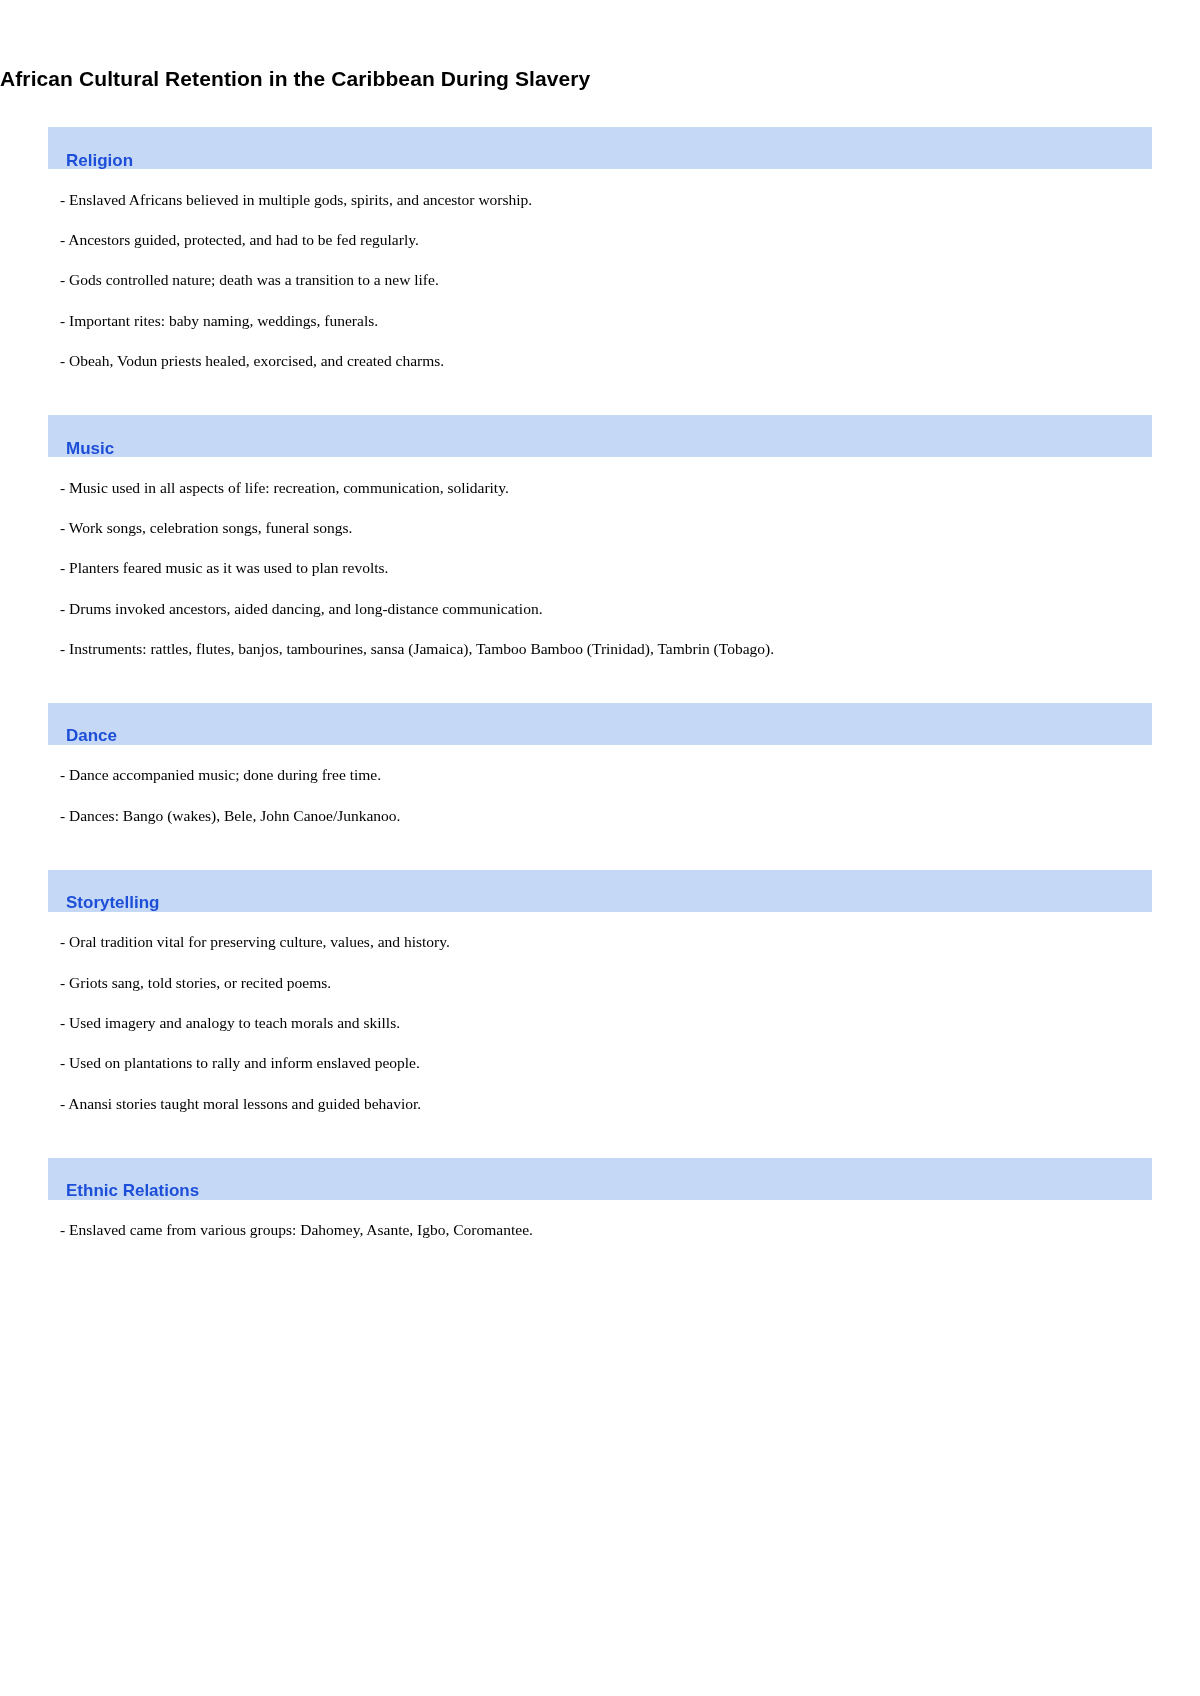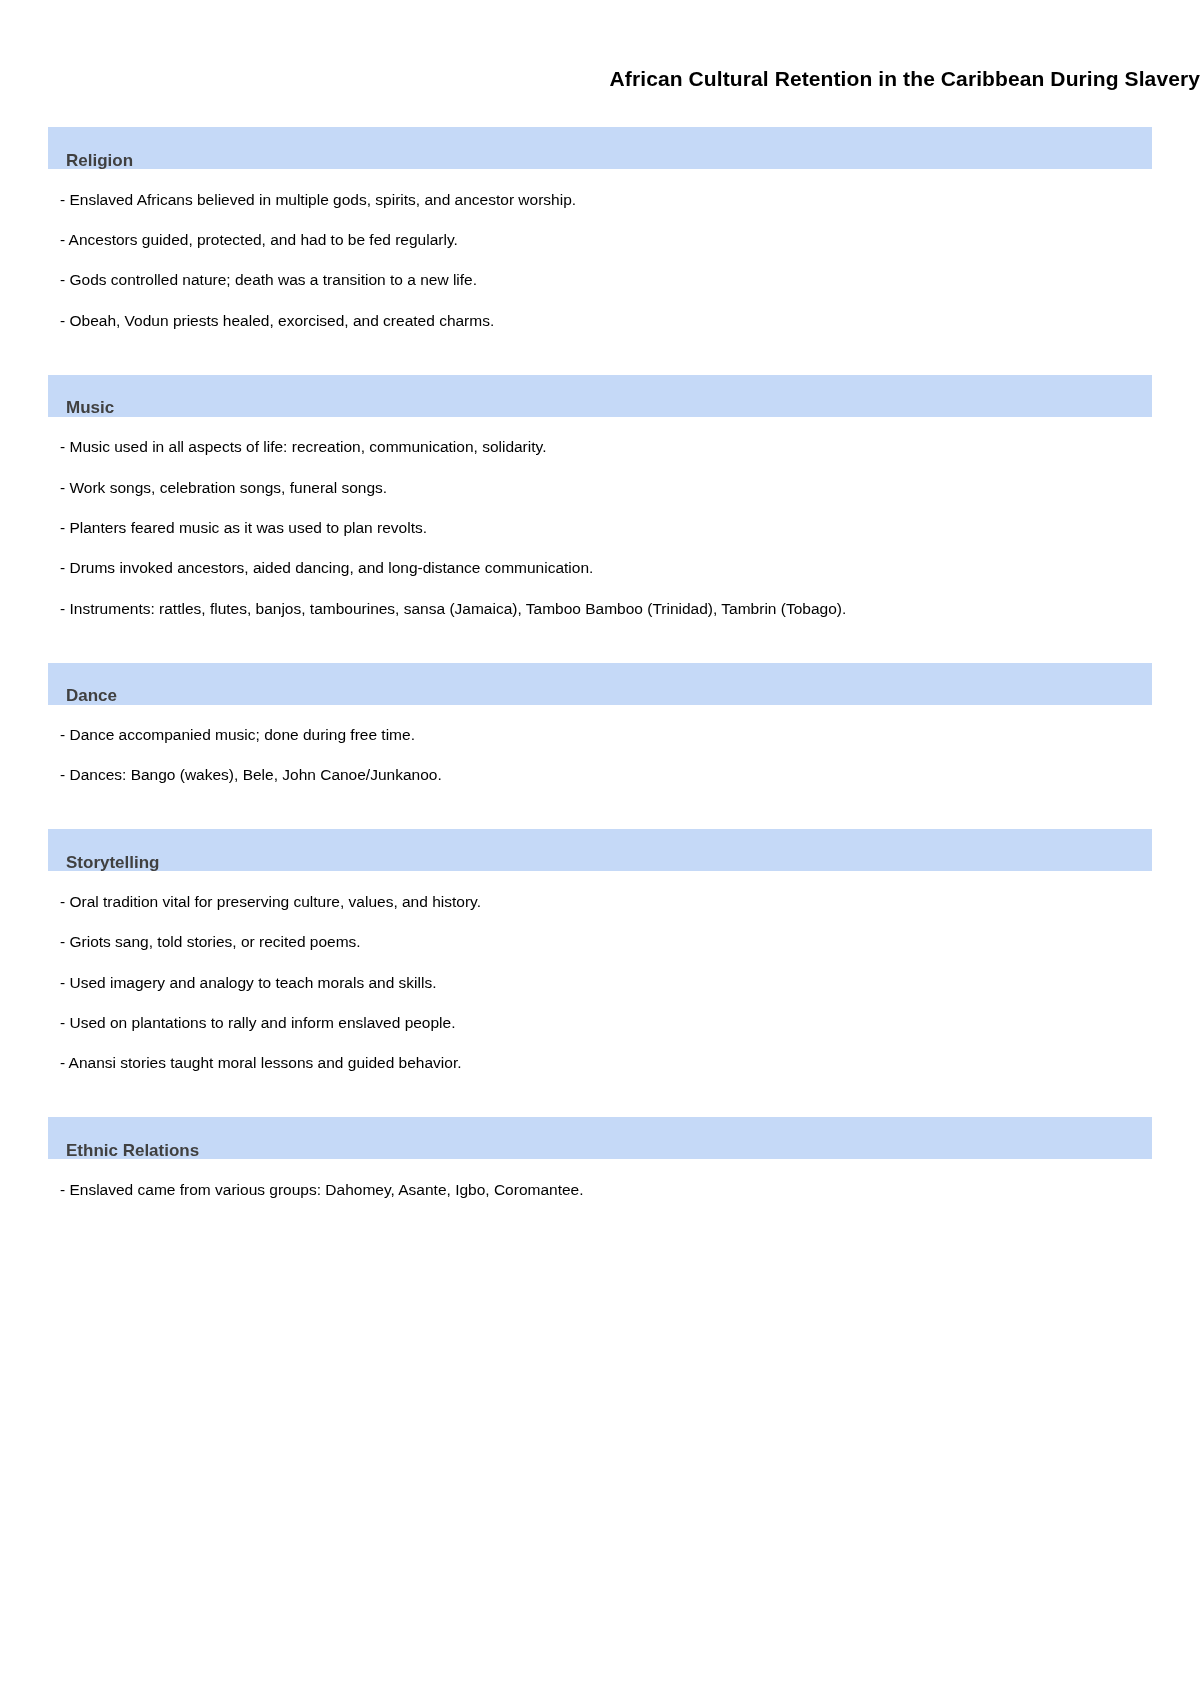--- a/index.html
+++ b/index.html
@@ -16,21 +16,21 @@
     position: relative;
     width: 1200px;
     height: 1696px;
     margin: 0 auto;
     background: #ffffff;
     box-sizing: border-box;
     padding: 0;
     overflow: hidden;
   }
   .doc-title {
-    text-align: right;
+    text-align: left;
     font-size: 21px;
     font-weight: bold;
     color: #000000;
     letter-spacing: 0.1px;
     margin: 0;
     padding: 66px 0 0 0;
     line-height: 1.2;
   }
   .content {
     padding: 0 48px 0 48px;
@@ -46,26 +46,27 @@
     background: #c5d9f7;
     height: 42px;
     display: flex;
     align-items: center;
     padding-left: 18px;
     box-sizing: border-box;
   }
   .section-header-text {
     font-size: 17px;
     font-weight: bold;
-    color: #404040;
+    color: #1d4ed8;
     line-height: 1;
     margin-top: 24px;
   }
   .section-body {
     padding-top: 10px;
+    font-family: Liberation Serif, serif;
   }
   .bullet-line {
     font-size: 15.5px;
     color: #000000;
     line-height: 1.25;
     padding: 10.5px 0 10.5px 12px;
     white-space: nowrap;
   }
 </style>
 </head>
@@ -78,20 +79,21 @@
   <div class="content">
 
     <div class="section">
       <div class="section-header">
         <span class="section-header-text">Religion</span>
       </div>
       <div class="section-body">
         <div class="bullet-line">- Enslaved Africans believed in multiple gods, spirits, and ancestor worship.</div>
         <div class="bullet-line">- Ancestors guided, protected, and had to be fed regularly.</div>
         <div class="bullet-line">- Gods controlled nature; death was a transition to a new life.</div>
+        <div class="bullet-line">- Important rites: baby naming, weddings, funerals.</div>
         <div class="bullet-line">- Obeah, Vodun priests healed, exorcised, and created charms.</div>
       </div>
     </div>
 
     <div class="section">
       <div class="section-header">
         <span class="section-header-text">Music</span>
       </div>
       <div class="section-body">
         <div class="bullet-line">- Music used in all aspects of life: recreation, communication, solidarity.</div>

